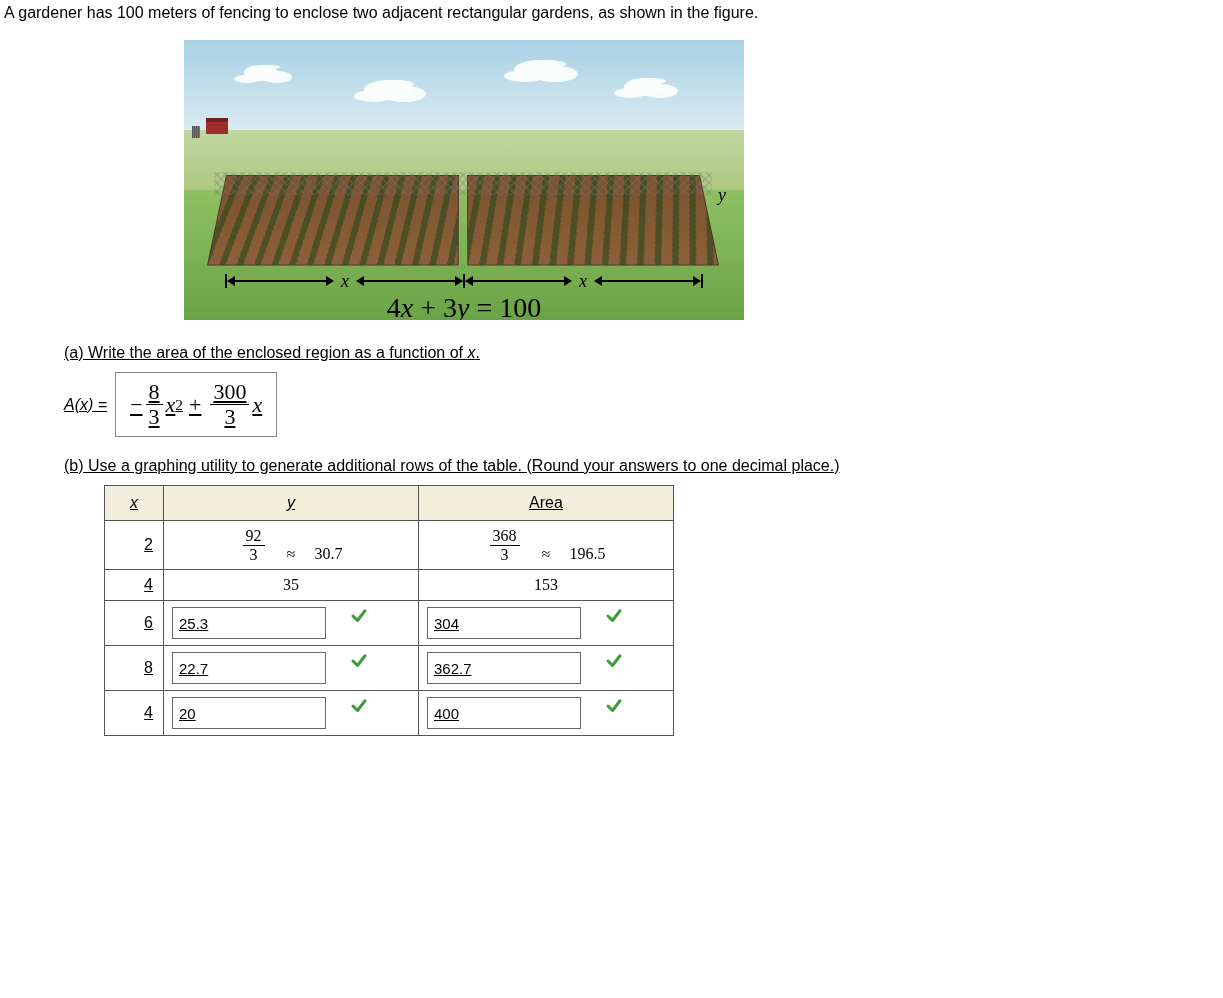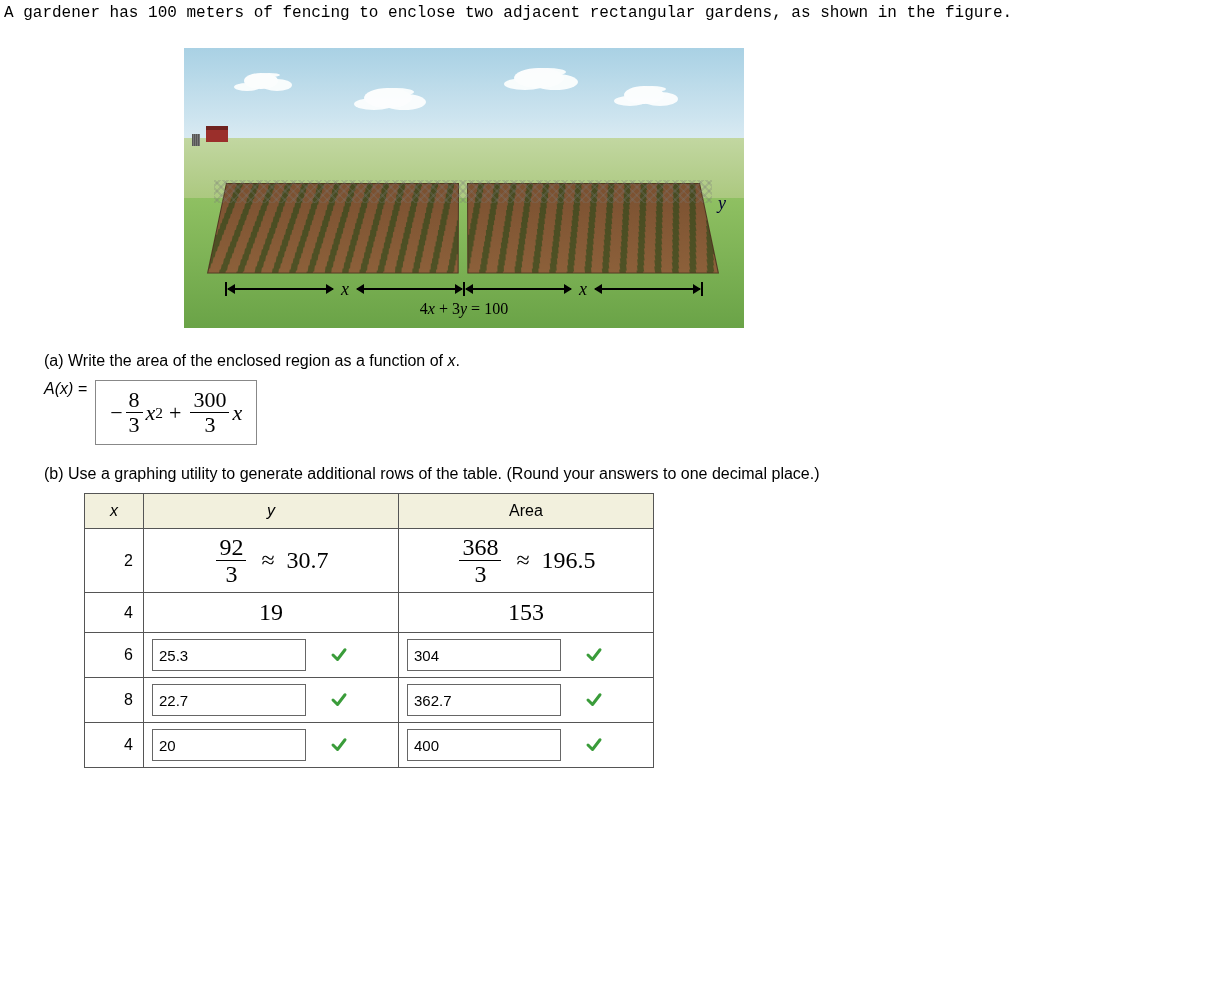--- a/index.html
+++ b/index.html
@@ -3,21 +3,21 @@
 <meta charset="utf-8">
 <style>
   body {
     font-family: Verdana, Arial, sans-serif;
     font-size: 16px;
     color: #000;
     margin: 0;
     padding: 4px 0 0 4px;
     background: #fff;
   }
-  .intro { margin-bottom: 26px; font-family: Liberation Mono, monospace; }
+  .intro { margin-bottom: 18px; }
   .figure-wrap { margin: 0 0 24px 180px; }
   .figure {
     width: 560px;
     height: 280px;
     position: relative;
     overflow: hidden;
   }
   .sky {
     position: absolute; left:0; top:0; right:0; height:115px;
     background: linear-gradient(#a9d1e4, #cde4ef 60%, #e6f1f6);
@@ -80,30 +80,30 @@
   .dimline::before,.dimline::after{
     content:""; position:absolute; top:-4px; width:0;height:0;
     border-top:5px solid transparent;border-bottom:5px solid transparent;
   }
   .dimline::before{ left:-1px; border-right:8px solid #000;}
   .dimline::after{ right:-1px; border-left:8px solid #000;}
   .tick{ width:2px;height:14px;background:#000; margin:0 1px;}
   .xlabel{ font-family:'Times New Roman',serif; font-style:italic; margin:0 8px; font-size:18px;}
   .eqrow{
     position:absolute; left:0; right:0; top:252px; text-align:center;
-    font-family:'Times New Roman',serif; font-size:16px;
+    font-family:'Times New Roman',serif; font-size:28px;
     font-style: italic;
   }
   .eqrow .num-part { font-style: normal; }
 
-  .section { margin: 0 0 20px 40px; }
+  .section { margin: 0 0 20px 60px; text-decoration: underline; }
   .prompt { margin-bottom: 10px; }
   .italic { font-style: italic; }
 
-  .ax-line { display:flex; margin-left:0; }
+  .ax-line { display:flex; align-items:center; margin-left:0; }
   .ax-label { font-style: italic; font-family: Verdana, sans-serif; margin-right:8px; }
   .ans-box {
     display:inline-flex; align-items:center; justify-content:center;
     border:1px solid #888; padding:8px 14px; min-height:46px;
     font-family:'Times New Roman', serif; font-size:22px;
   }
   .frac {
     display:inline-flex; flex-direction:column; align-items:center;
     vertical-align:middle; margin:0 3px; line-height:1;
   }
@@ -124,24 +124,24 @@
     background:#f2f0dd;
     font-weight:normal;
     font-style: italic;
     padding: 8px 10px;
   }
   table.data th.area { font-style: normal; text-align: center; }
   table.data td { padding:6px 8px; }
   table.data td.xcol { width:40px; text-align:right; padding-right:10px;}
   table.data td.vcol { width:238px; }
   .given {
-    font-family:'Times New Roman',serif; font-size:24px;
-    display:inline-flex; align-items:center; gap:12px;
-  }
-  .inwrap { display:flex; align-items:center; gap:24px; }
+    font-family:'Times New Roman',serif; font-size:16px;
+    display:inline-flex; align-items:flex-end; gap:19px;
+  }
+  .inwrap { display:flex; align-items:flex-start; gap:24px; }
   input.ans {
     width:140px; height:26px;
     border:1px solid #666;
     font-family:Arial,sans-serif; font-size:15px;
     padding:2px 6px;
     background:#fff;
   }
   .check {
     display:inline-block;
   }
@@ -239,21 +239,21 @@
               <span class="frac">
                 <span class="n">368</span>
                 <span class="d">3</span>
               </span>
               <span>≈</span>
               <span>196.5</span>
             </span></td>
         </tr>
         <tr>
           <td class="xcol">4</td>
-          <td class="vcol"><span class="given">19</span></td>
+          <td class="vcol"><span class="given">35</span></td>
           <td class="vcol"><span class="given">153</span></td>
         </tr>
         <tr>
           <td class="xcol">6</td>
           <td class="vcol">
             <div class="inwrap">
               <input class="ans" type="text" value="25.3" style="">
               <span class="check">
                 <svg viewBox="0 0 24 24">
                   <path d="M4 12 L10 18 L20 5" fill="none" stroke="#3a9c3a" stroke-width="4" stroke-linecap="round" stroke-linejoin="round"></path>

